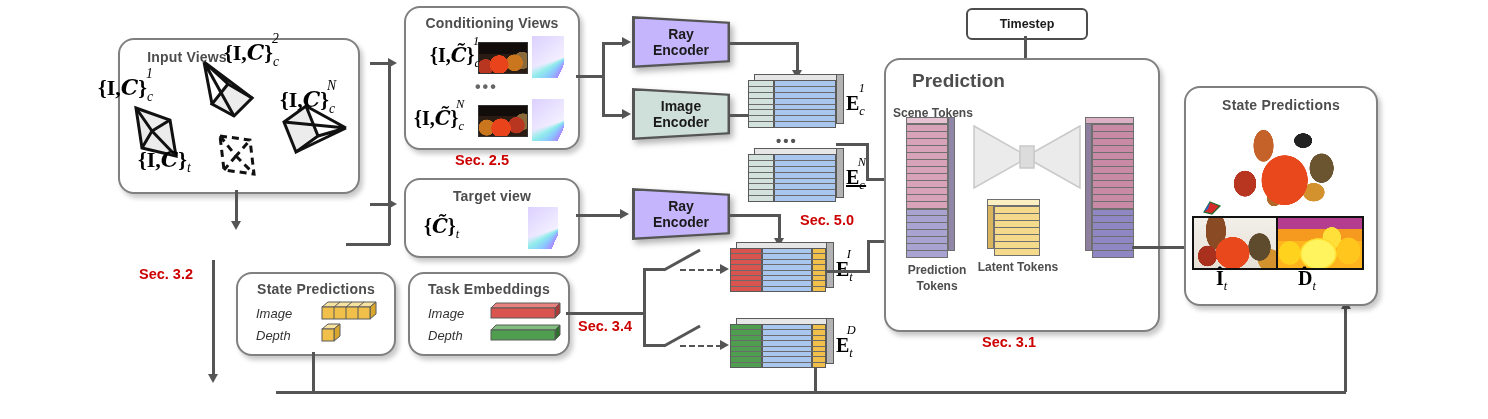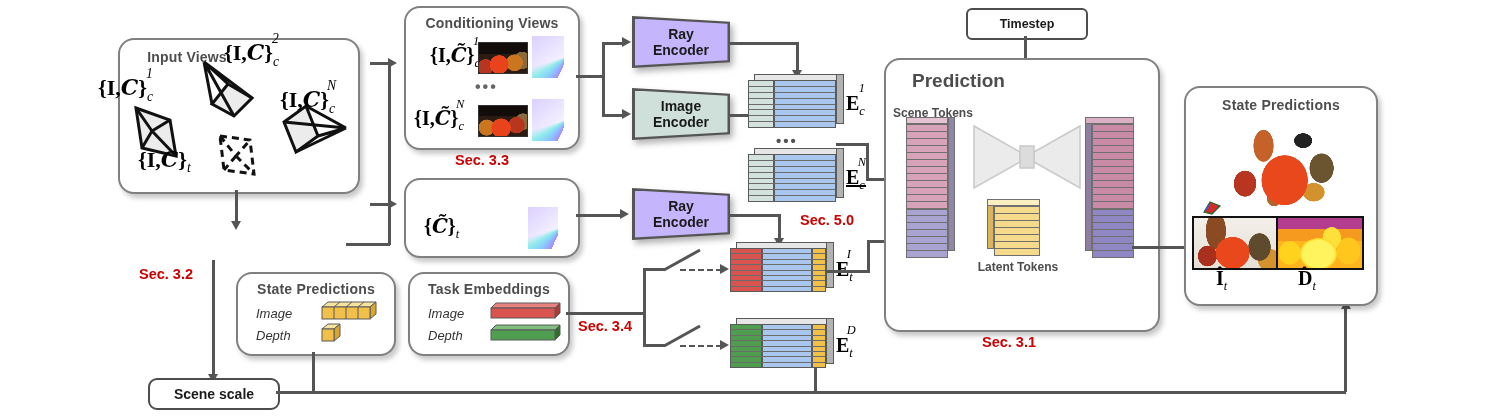--- a/index.html
+++ b/index.html
@@ -114,23 +114,20 @@
   <div class="vl" style="left:212px;top:260px;height:116px;"></div>
   <div class="arrowD" style="left:208px;top:374px;"></div>
 
   <div class="hl" style="left:346px;top:243px;width:44px;"></div>
   <div class="vl" style="left:388px;top:60px;height:185px;"></div>
   <div class="arrowR" style="left:388px;top:58px;"></div>
   <div class="arrowR" style="left:388px;top:199px;"></div>
   <div class="hl" style="left:370px;top:62px;width:20px;"></div>
   <div class="hl" style="left:370px;top:203px;width:20px;"></div>
 
-  <div class="plain-box" style="left:148px;top:378px;width:128px;height:28px;">
-    <span>Scene scale</span>
-  </div>
 
   <div class="panel" style="left:404px;top:6px;width:172px;height:140px;">
     <div class="panel-title" style="left:0;top:7px;">Conditioning Views</div>
 
     <div class="math mathmid bf" style="left:24px;top:36px;">{<span class="bf">I</span>,<span class="cal">C̃</span>}<sub class="s">c</sub><sup class="s" style="margin-left:-7px;position:relative;top:-9px;">1</sup></div>
     <div class="math mathmid bf" style="left:8px;top:99px;">{<span class="bf">I</span>,<span class="cal">C̃</span>}<sub class="s">c</sub><sup class="s" style="margin-left:-8px;position:relative;top:-9px;">N</sup></div>
     <div style="position:absolute;left:69px;top:70px;font-size:16px;font-weight:bold;color:#666;letter-spacing:2px;">•••</div>
 
     <div class="thumb" style="left:72px;top:34px;width:48px;height:30px;background:#1a1410;">
       <div style="position:absolute;left:0;top:0;width:100%;height:100%;
@@ -153,21 +150,21 @@
         radial-gradient(circle at 16% 72%, #c9761f 0 17%, transparent 18%),
         radial-gradient(circle at 78% 64%, #b8361f 0 19%, transparent 20%),
         radial-gradient(circle at 92% 52%, #8a6a3a 0 17%, transparent 18%),
         linear-gradient(#120d0a 0 34%, #2a1c12 34% 100%);"></div>
     </div>
     <div class="rayfan" style="left:126px;top:91px;width:32px;height:42px;
          background:
            conic-gradient(from 205deg at 112% 48%, rgba(160,130,255,.92) 0deg, rgba(120,190,255,.85) 18deg, rgba(120,235,230,.8) 34deg, rgba(255,255,255,0) 48deg),
            linear-gradient(140deg, rgba(190,170,255,.55), rgba(255,255,255,0));"></div>
   </div>
-  <div class="sec" style="left:455px;top:152px;">Sec. 3.3</div>
+  <div class="sec" style="left:455px;top:152px;">Sec. 2.5</div>
 
   <div class="hl" style="left:576px;top:75px;width:28px;"></div>
   <div class="vl" style="left:602px;top:42px;height:74px;"></div>
   <div class="hl" style="left:602px;top:42px;width:22px;"></div>
   <div class="arrowR" style="left:622px;top:37px;"></div>
   <div class="hl" style="left:602px;top:114px;width:22px;"></div>
   <div class="arrowR" style="left:622px;top:109px;"></div>
 
   <div class="enc-wrap" style="left:632px;top:16px;width:98px;height:52px;">
     <div class="enc-border"></div>
@@ -229,20 +226,21 @@
   <div class="math mathmid bf" style="left:846px;top:166px;text-decoration:underline;"><span class="bf">E</span><sub class="s">c</sub><sup class="s" style="margin-left:-7px;position:relative;top:-10px;">N</sup></div>
 
   <div class="sec" style="left:800px;top:212px;">Sec. 5.0</div>
 
   <div class="hl" style="left:836px;top:143px;width:32px;"></div>
   <div class="vl" style="left:866px;top:143px;height:37px;"></div>
   <div class="hl" style="left:866px;top:178px;width:30px;"></div>
   <div class="arrowR" style="left:894px;top:173px;"></div>
 
   <div class="panel" style="left:404px;top:178px;width:172px;height:76px;">
+    <div class="panel-title" style="left:0;top:8px;">Target view</div>
     <div class="math mathmid bf" style="left:18px;top:36px;">{<span class="cal">C̃</span>}<sub class="s">t</sub></div>
     <div class="rayfan" style="left:122px;top:27px;width:30px;height:42px;
          background:
            conic-gradient(from 205deg at 112% 48%, rgba(160,130,255,.92) 0deg, rgba(120,190,255,.85) 18deg, rgba(120,235,230,.8) 34deg, rgba(255,255,255,0) 48deg),
            linear-gradient(140deg, rgba(190,170,255,.55), rgba(255,255,255,0));"></div>
   </div>
 
   <div class="hl" style="left:576px;top:214px;width:46px;"></div>
   <div class="arrowR" style="left:620px;top:209px;"></div>
 
@@ -401,20 +399,21 @@
           <div style="flex:1;border-bottom:1px solid #6f6f6f;"></div>
         <div style="flex:1;border-bottom:1px solid #6f6f6f;"></div>
           <div style="flex:1;border-bottom:1px solid #6f6f6f;"></div>
         <div style="flex:1;border-bottom:1px solid #6f6f6f;"></div>
           <div style="flex:1;border-bottom:1px solid #6f6f6f;"></div>
         <div style="flex:1;border-bottom:1px solid #6f6f6f;"></div>
           <div style="flex:1;border-bottom:1px solid #6f6f6f;"></div>
         <div style="flex:1;"></div>
       </div>
     </div>
+    <div style="position:absolute;left:6px;top:203px;width:90px;text-align:center;font-size:12px;font-weight:bold;color:#4d4d4d;line-height:1.3;">Prediction Tokens</div>
 
     <svg style="position:absolute;left:86px;top:64px;" width="110" height="66" viewBox="0 0 110 66">
       <polygon points="2,2 48,28 48,38 2,64" fill="#ebebeb" stroke="#c9c9c9" stroke-width="1.5"></polygon>
       <polygon points="108,2 62,28 62,38 108,64" fill="#ebebeb" stroke="#c9c9c9" stroke-width="1.5"></polygon>
       <rect x="48" y="22" width="14" height="22" fill="#dcdcdc" stroke="#c9c9c9" stroke-width="1.5"></rect>
     </svg>
 
     <div class="vstack" style="left:108px;top:146px;width:46px;height:50px;">
       <div style="position:absolute;left:-7px;top:-7px;width:7px;height:50px;background:#d8b55e;border:1px solid #6f6f6f;box-sizing:border-box;"></div>
       <div style="position:absolute;left:-7px;top:-7px;width:53px;height:7px;background:#fbeec0;border:1px solid #6f6f6f;box-sizing:border-box;"></div>

